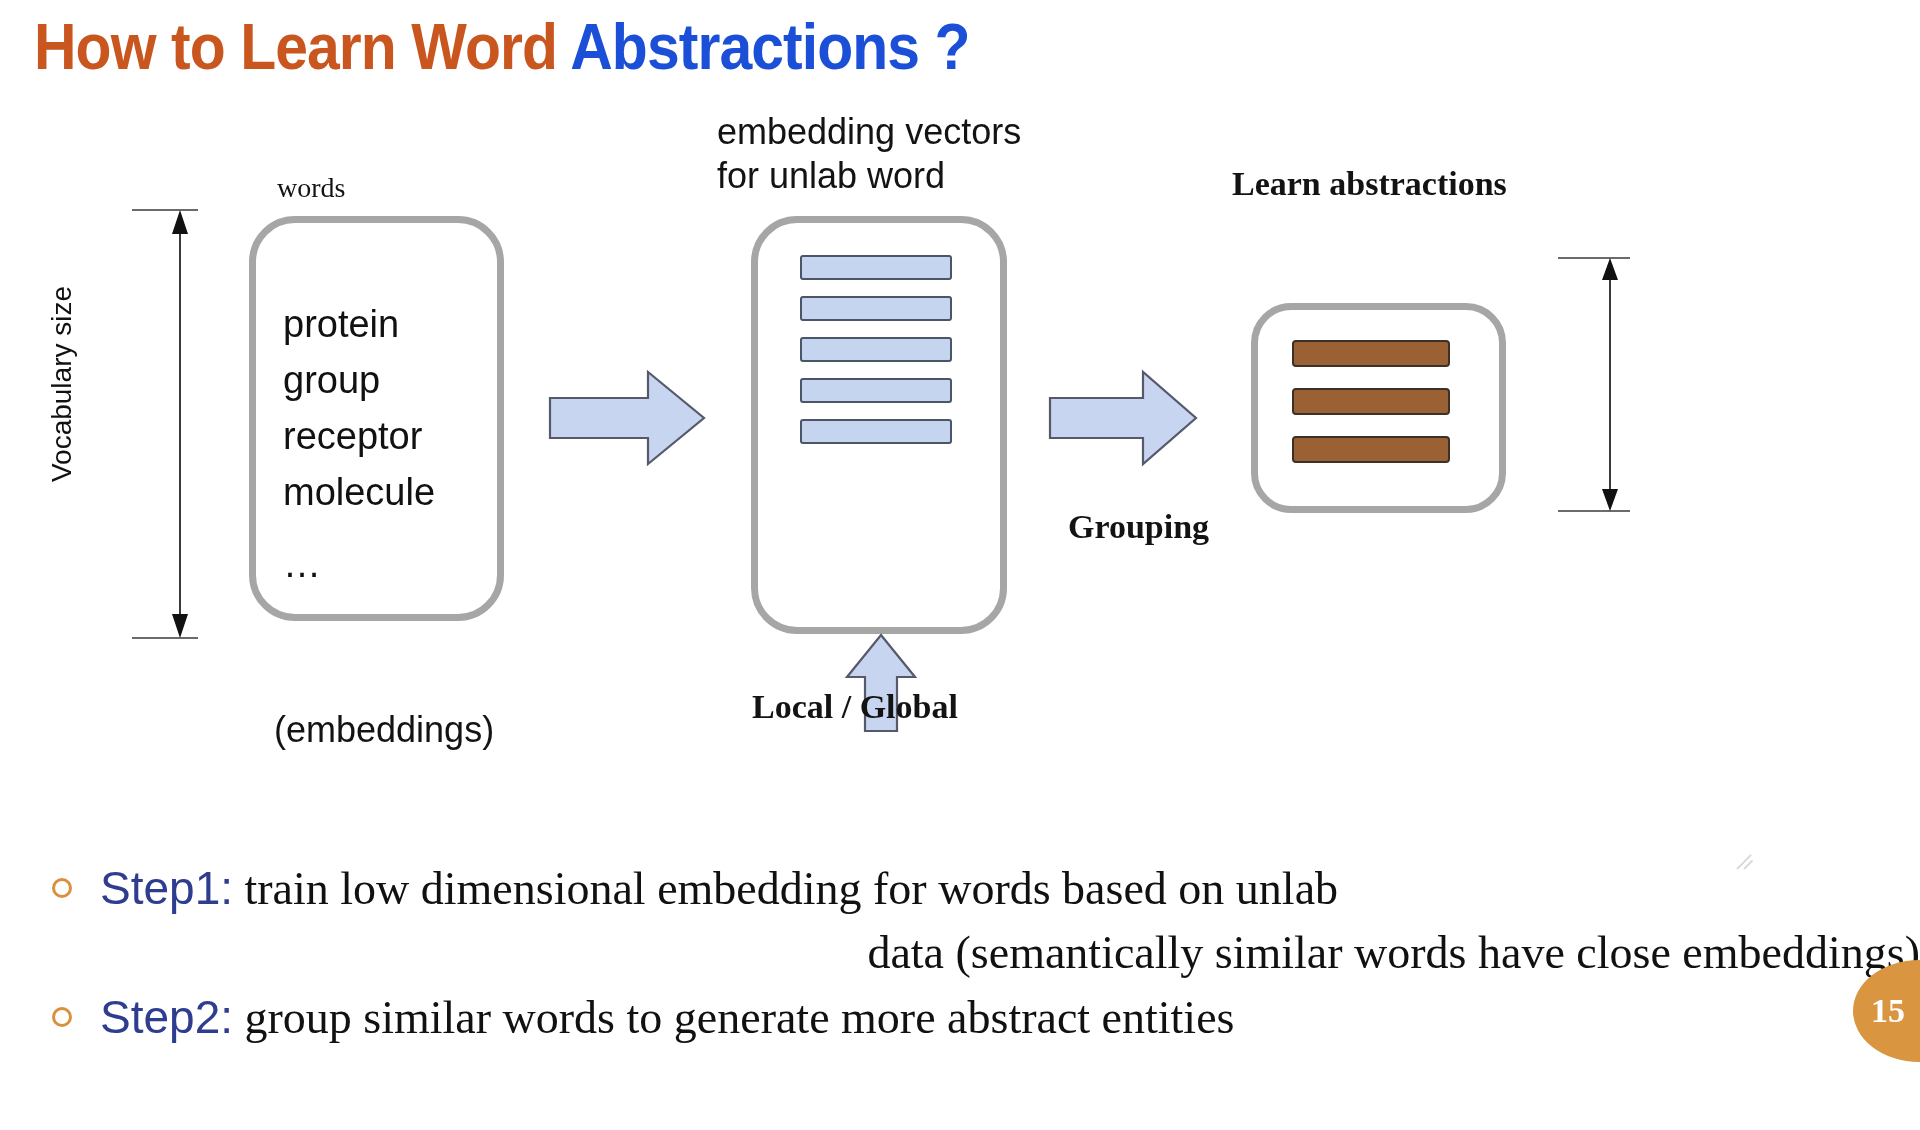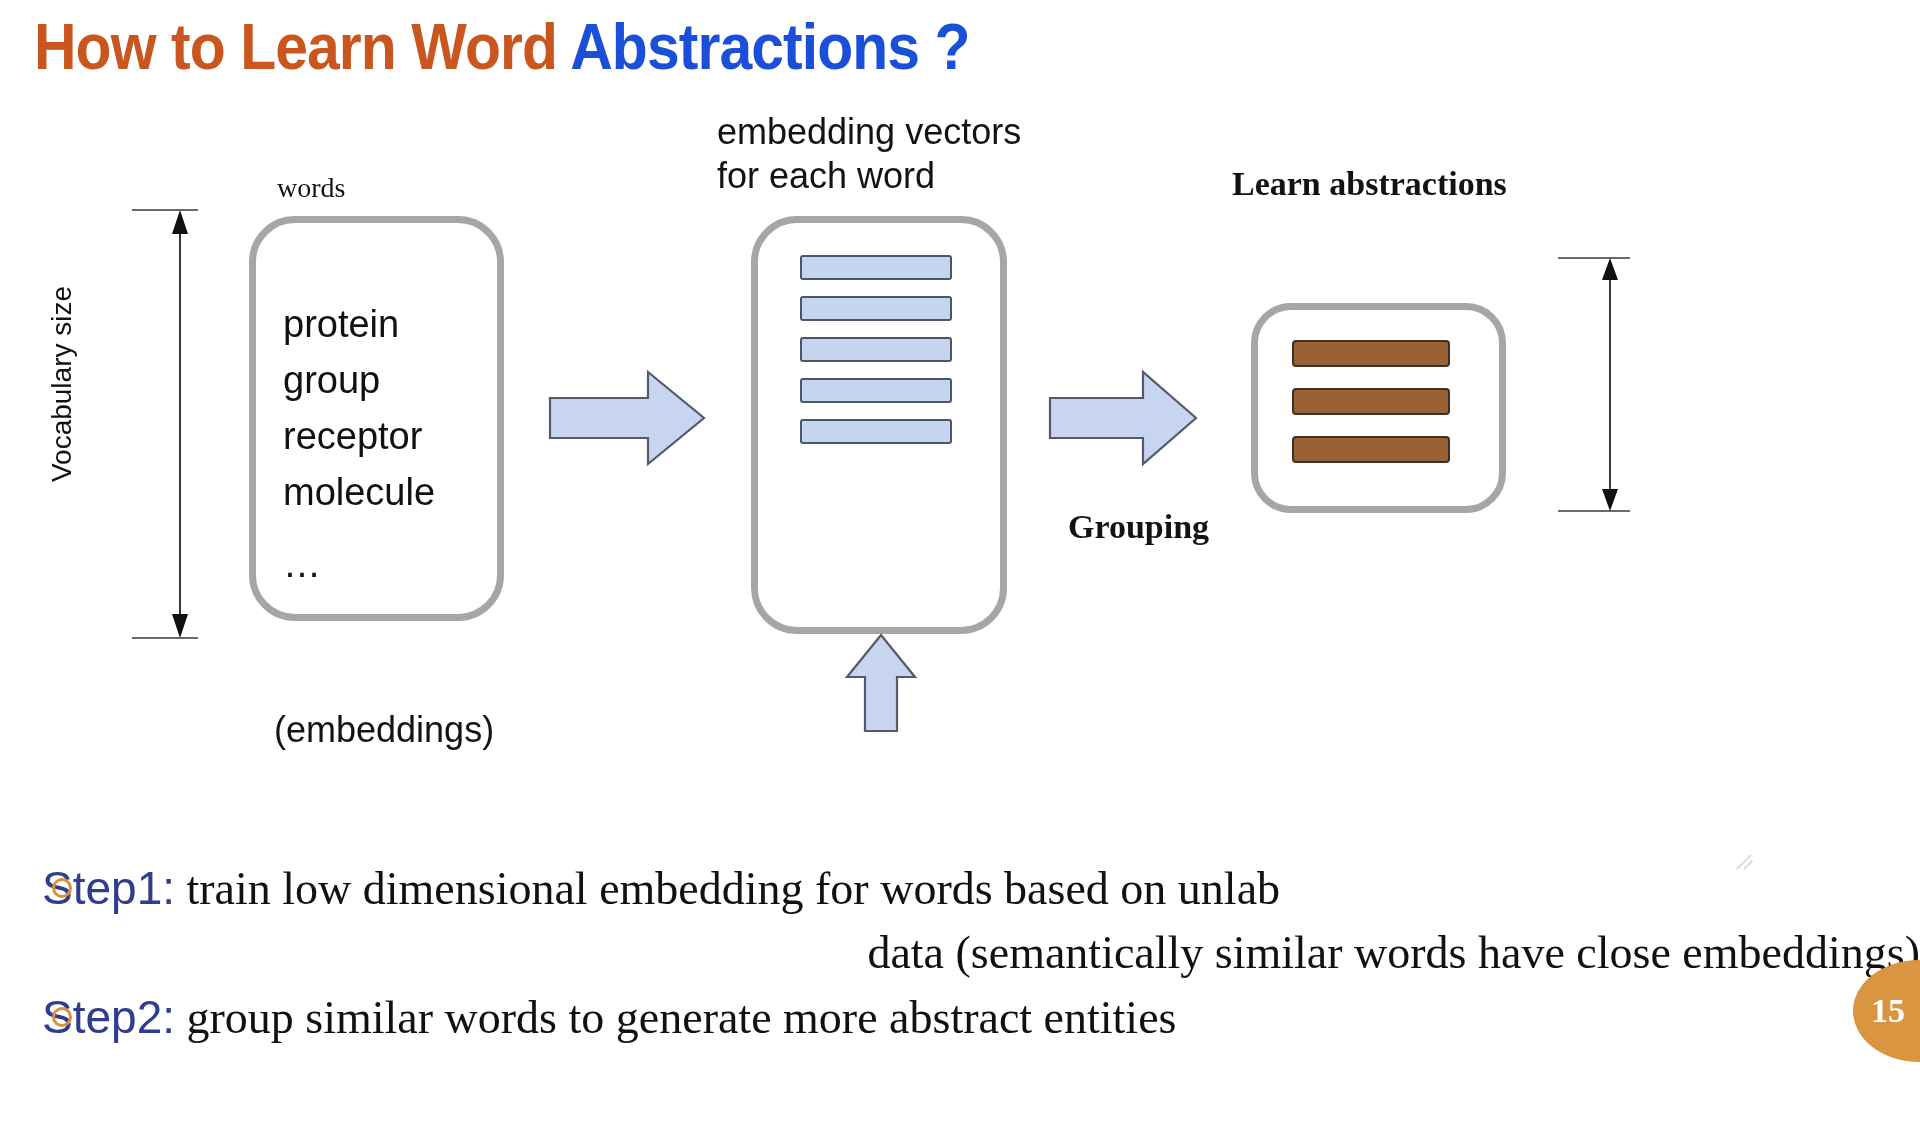--- a/index.html
+++ b/index.html
@@ -163,21 +163,21 @@
 
   
   #bullets {
     position: absolute;
     left: 0;
     top: 856px;
     width: 1920px;
   }
   .bullet-row {
     position: relative;
-    padding-left: 42px;
+    padding-left: 100px;
     font-family: "Liberation Serif", serif;
     font-size: 46px;
     line-height: 64px;
     color: #111111;
     white-space: nowrap;
   }
   .bullet-row .marker {
     position: absolute;
     left: 52px;
     top: 22px;
@@ -247,32 +247,33 @@
     <span class="ellipsis">…</span>
   </div>
 
   <div class="caption sans" id="label-vocabulary">(embeddings)</div>
 
   <svg class="arrow" style="left:548px; top:270px;" width="158" height="120" viewBox="0 0 158 120">
     <polygon points="2,28 100,28 100,2 156,48 100,94 100,68 2,68"></polygon>
   </svg>
 
   <div class="caption sans" id="label-embedding">embedding vectors
-for each word</div>
+for unlab word</div>
 
   <div class="round-box" id="box-embed"></div>
   <div class="bar-blue" style="top:155px;"></div>
   <div class="bar-blue" style="top:196px;"></div>
   <div class="bar-blue" style="top:237px;"></div>
   <div class="bar-blue" style="top:278px;"></div>
   <div class="bar-blue" style="top:319px;"></div>
 
   <svg class="arrow" style="left:845px; top:533px;" width="72" height="100" viewBox="0 0 72 100">
     <polygon points="36,2 70,44 52,44 52,98 20,98 20,44 2,44"></polygon>
   </svg>
+  <div class="caption serif-bold" id="label-localglob">Local / Global</div>
 
   <svg class="arrow" style="left:1048px; top:270px;" width="150" height="120" viewBox="0 0 150 120">
     <polygon points="2,28 95,28 95,2 148,48 95,94 95,68 2,68"></polygon>
   </svg>
   <div class="caption serif-bold" id="label-grouping">Grouping</div>
 
   <div class="caption serif-bold" id="label-abstr">Learn abstractions</div>
   <div class="round-box" id="box-abstr"></div>
   <div class="bar-brown" style="top:240px;"></div>
   <div class="bar-brown" style="top:288px;"></div>

